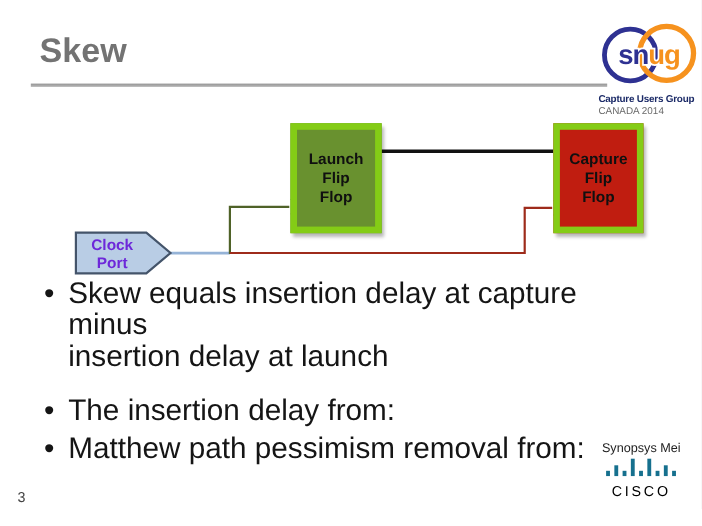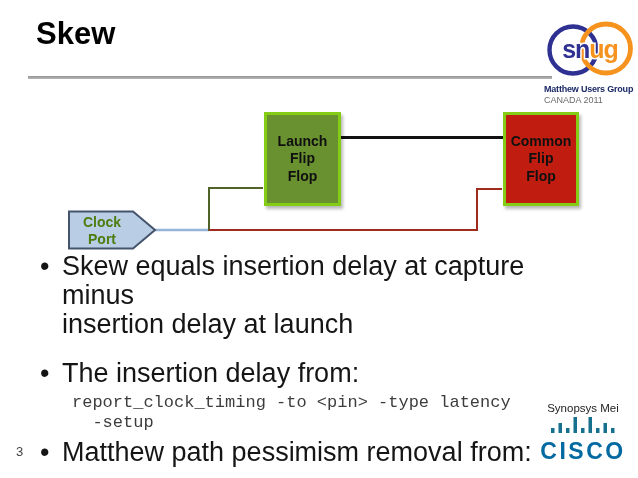--- a/index.html
+++ b/index.html
@@ -1,70 +1,70 @@
 <!DOCTYPE html>
 <html><head>
 <meta charset="utf-8">
 <style>
   html,body{margin:0;padding:0;background:#e8e8e8;}
   #slide{
     position:relative;width:638px;height:478px;background:#ffffff;
     font-family:"Liberation Sans",sans-serif;overflow:hidden;
   }
   
-  .title{position:absolute;left:36px;top:16px;font-size:31px;font-weight:bold;color:#000000;}
+  .title{position:absolute;left:36px;top:28px;font-size:31px;font-weight:bold;color:#737373;}
   .title-rule{position:absolute;left:28px;top:76px;width:524px;height:3px;
     background:linear-gradient(#949494,#b8b8b8);}
   
   .snug{position:absolute;left:544px;top:21px;width:94px;text-align:left;}
   .snug-sub{font-size:9px;font-weight:bold;color:#1b2a67;margin-top:1px;letter-spacing:-0.2px;}
   .snug-event{font-size:9px;color:#6a6a6a;margin-top:1px;}
   
   .diagram-svg{position:absolute;left:0;top:100px;}
-  .ff-box{position:absolute;width:71px;height:88px;border:3px solid #84cc16;
+  .ff-box{position:absolute;width:71px;height:88px;border:6px solid #84cc16;
     display:flex;align-items:center;justify-content:center;text-align:center;
     font-size:14px;font-weight:bold;color:#101010;line-height:1.25;white-space:pre-line;
     box-shadow:2px 3px 3px rgba(0,0,0,0.28);}
   .launch{left:264px;top:112px;background:#69912F;}
   .capture{left:503px;top:112px;width:70px;background:#C01D10;}
   .port-label{position:absolute;left:69px;top:212px;width:66px;height:37px;
     display:flex;align-items:center;justify-content:center;text-align:center;
-    font-size:14px;font-weight:bold;color:#4d7c0f;line-height:1.2;white-space:pre-line;}
+    font-size:14px;font-weight:bold;color:#6d28d9;line-height:1.2;white-space:pre-line;}
   
   .body-text{position:absolute;left:38px;top:252px;width:530px;color:#151515;}
   .bullet{position:relative;padding-left:24px;font-size:27px;line-height:29px;white-space:pre-line;}
   .bullet::before{content:"\2022";position:absolute;left:2px;top:0;}
   .b2{margin-top:20px;}
   .b3{margin-top:5px;}
   .code{margin-left:34px;font-family:"Liberation Mono",monospace;font-size:17px;
     line-height:20px;color:#3d3d3d;white-space:pre;}
   .c1{margin-top:5px;}
   .c2{margin-top:3px;}
   
   .page-num{position:absolute;left:16px;top:444px;font-size:13px;color:#444;}
   .cisco{position:absolute;left:540px;top:402px;width:86px;text-align:center;}
   .author{font-size:11.5px;color:#222;margin-bottom:2px;}
-  .cisco-name{font-size:23px;font-weight:bold;color:#0369a1;letter-spacing:2.5px;margin-top:1px;}
+  .cisco-name{font-size:13px;font-weight:normal;color:#000000;letter-spacing:2.5px;margin-top:1px;}
 </style>
 </head>
 <body>
 
 <div id="slide">
 
   <div class="title">Skew</div>
   <div class="title-rule"></div>
 
   <div class="snug">
     <svg width="94" height="58" viewBox="0 0 94 58">
       <circle cx="29" cy="29" r="23.5" fill="none" stroke="#2E3192" stroke-width="4.4"></circle>
       <circle cx="62" cy="27.5" r="24.5" fill="none" stroke="#F6921E" stroke-width="4.8"></circle>
       <text x="46" y="37" text-anchor="middle" font-family="Liberation Sans, sans-serif" font-size="25" font-weight="bold" letter-spacing="-1" style="paint-order:stroke;stroke:#ffffff;stroke-width:3"><tspan fill="#2E3192">sn</tspan><tspan fill="#F6921E">ug</tspan></text>
     </svg>
-    <div class="snug-sub">Matthew Users Group</div>
-    <div class="snug-event">CANADA 2011</div>
+    <div class="snug-sub">Capture Users Group</div>
+    <div class="snug-event">CANADA 2014</div>
   </div>
 
   <svg class="diagram-svg" width="638" height="152" viewBox="0 0 638 152">
 
     <path d="M335,37.5 H503" fill="none" stroke-width="3" stroke="#111111"></path>
 
     <path d="M155,130 H209" fill="none" stroke-width="2.5" stroke="#95B3D7"></path>
 
     <path d="M209,131 V88 H263" fill="none" stroke-width="2" stroke="#4F6228"></path>
 
@@ -72,32 +72,30 @@
 
     <polygon points="69,111.5 133,111.5 155,130 133,148.5 69,148.5" stroke="#44546A" stroke-width="2" fill="#B9CDE5"></polygon>
 
     <path d="M264.5,81 L277,88 L264.5,95" fill="none" stroke="#111" stroke-width="1.6"></path>
     <path d="M503.5,82 L516,89 L503.5,96" fill="none" stroke="#111" stroke-width="1.6"></path>
   </svg>
 
   <div class="ff-box launch">Launch
 Flip
 Flop</div>
-  <div class="ff-box capture">Common
+  <div class="ff-box capture">Capture
 Flip
 Flop</div>
   <div class="port-label">Clock
 Port</div>
 
   <div class="body-text">
     <div class="bullet">Skew equals insertion delay at capture minus
 insertion delay at launch</div>
     <div class="bullet b2">The insertion delay from:</div>
-    <div class="code c1">report_clock_timing -to &lt;pin&gt; -type latency
-  -setup</div>
     <div class="bullet b3">Matthew path pessimism removal from:</div>
   </div>
 
   <div class="page-num">3</div>
 
   <div class="cisco">
     <div class="author">Synopsys Mei</div>
     <svg width="66" height="17" viewBox="0 0 66 17">
       <g fill="#16708E">
         <rect x="1" y="12" width="3.5" height="5"></rect>

